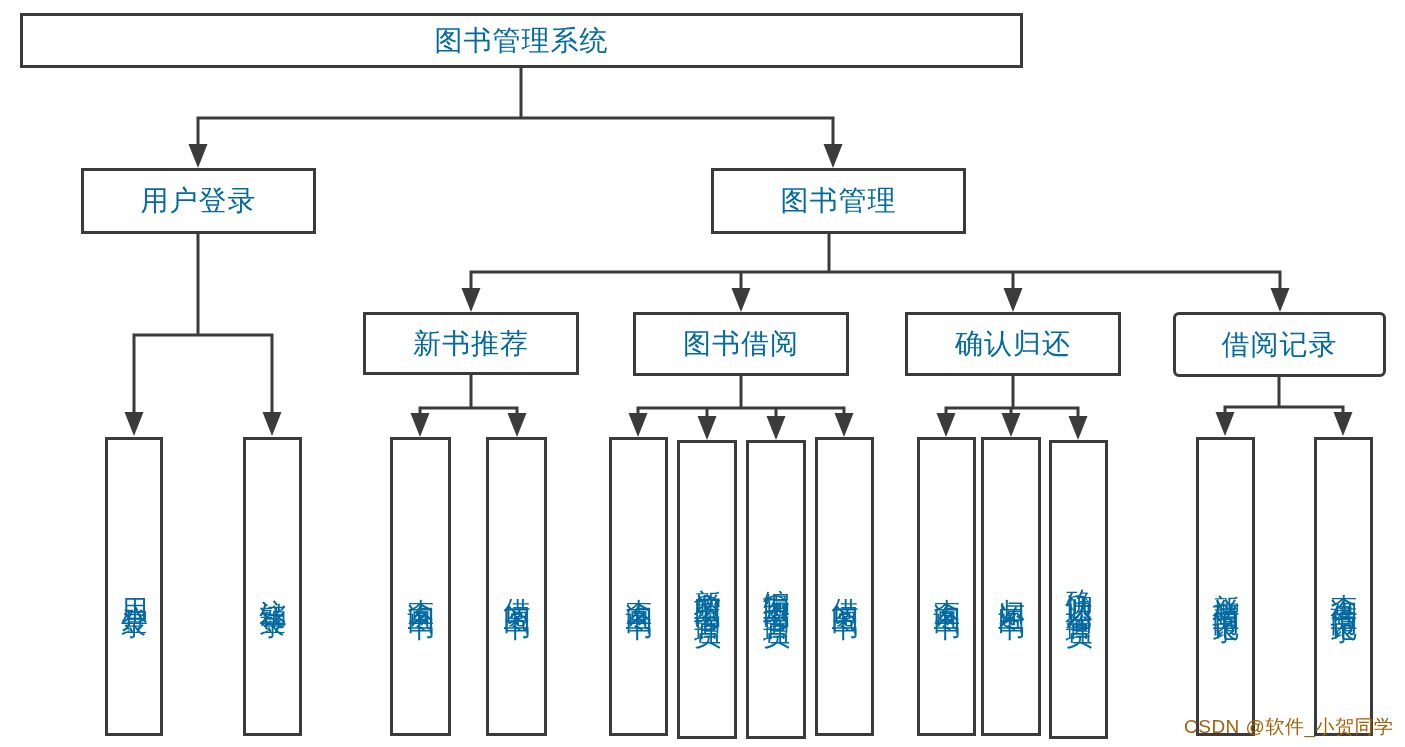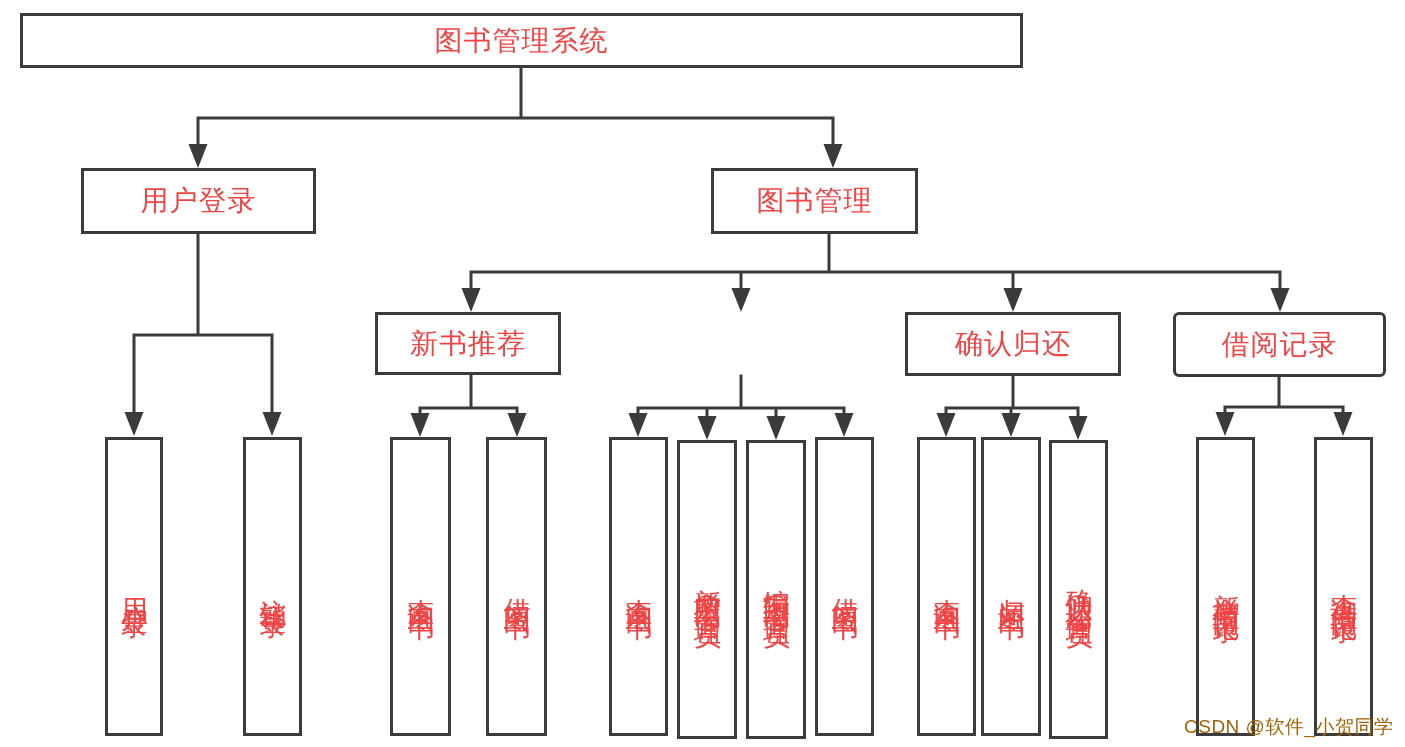--- a/index.html
+++ b/index.html
@@ -18,37 +18,37 @@
     pointer-events: none;
   }
   .node {
     position: absolute;
     box-sizing: border-box;
     border: 3px solid #3b3b3b;
     background: #ffffff;
     display: flex;
     align-items: center;
     justify-content: center;
-    color: #ef4444;
+    color: #0369a1;
   }
   .hbox { font-size: 28px; letter-spacing: 1px; white-space: nowrap; }
   .vbox { font-size: 27px; }
   .vbox .vtext {
     display: block;
     writing-mode: vertical-rl;
     text-orientation: mixed;
     letter-spacing: 5px;
     line-height: 1;
     white-space: nowrap;
   }
   
   .n-root   { left: 20px;   top: 13px;  width: 1003px; height: 55px; }
   .n-login  { left: 81px;   top: 168px; width: 235px;  height: 66px; }
-  .n-mgmt   { left: 711px;  top: 168px; width: 207px;  height: 66px; }
-  .n-l3-1   { left: 363px;  top: 312px; width: 186px;  height: 63px; margin-left: 12px; }
+  .n-mgmt   { left: 711px;  top: 168px; width: 255px;  height: 66px; }
+  .n-l3-1   { left: 363px;  top: 312px; width: 216px;  height: 63px; }
   .n-l3-2   { left: 633px;  top: 312px; width: 216px;  height: 64px; }
   .n-l3-3   { left: 905px;  top: 312px; width: 216px;  height: 64px; }
   .n-l3-4   { left: 1173px; top: 312px; width: 213px;  height: 65px; border-radius: 6px; }
   
   .n-v1  { left: 105px;  top: 437px; width: 58px; height: 299px; }
   .n-v2  { left: 243px;  top: 437px; width: 59px; height: 299px; }
   .n-v3  { left: 390px;  top: 437px; width: 61px; height: 299px; }
   .n-v4  { left: 486px;  top: 437px; width: 61px; height: 299px; }
   .n-v5  { left: 609px;  top: 437px; width: 59px; height: 299px; }
   .n-v6  { left: 677px;  top: 440px; width: 60px; height: 299px; }
@@ -129,20 +129,23 @@
   <div class="node hbox n-login">
     <span>用户登录</span>
   </div>
   <div class="node hbox n-mgmt">
     <span>图书管理</span>
   </div>
 
   <div class="node hbox n-l3-1">
     <span>新书推荐</span>
   </div>
+  <div class="node hbox n-l3-2">
+    <span>图书借阅</span>
+  </div>
   <div class="node hbox n-l3-3">
     <span>确认归还</span>
   </div>
   <div class="node hbox n-l3-4">
     <span>借阅记录</span>
   </div>
 
   <div class="node vbox n-v1">
     <span class="vtext">用户登录</span>
   </div>

